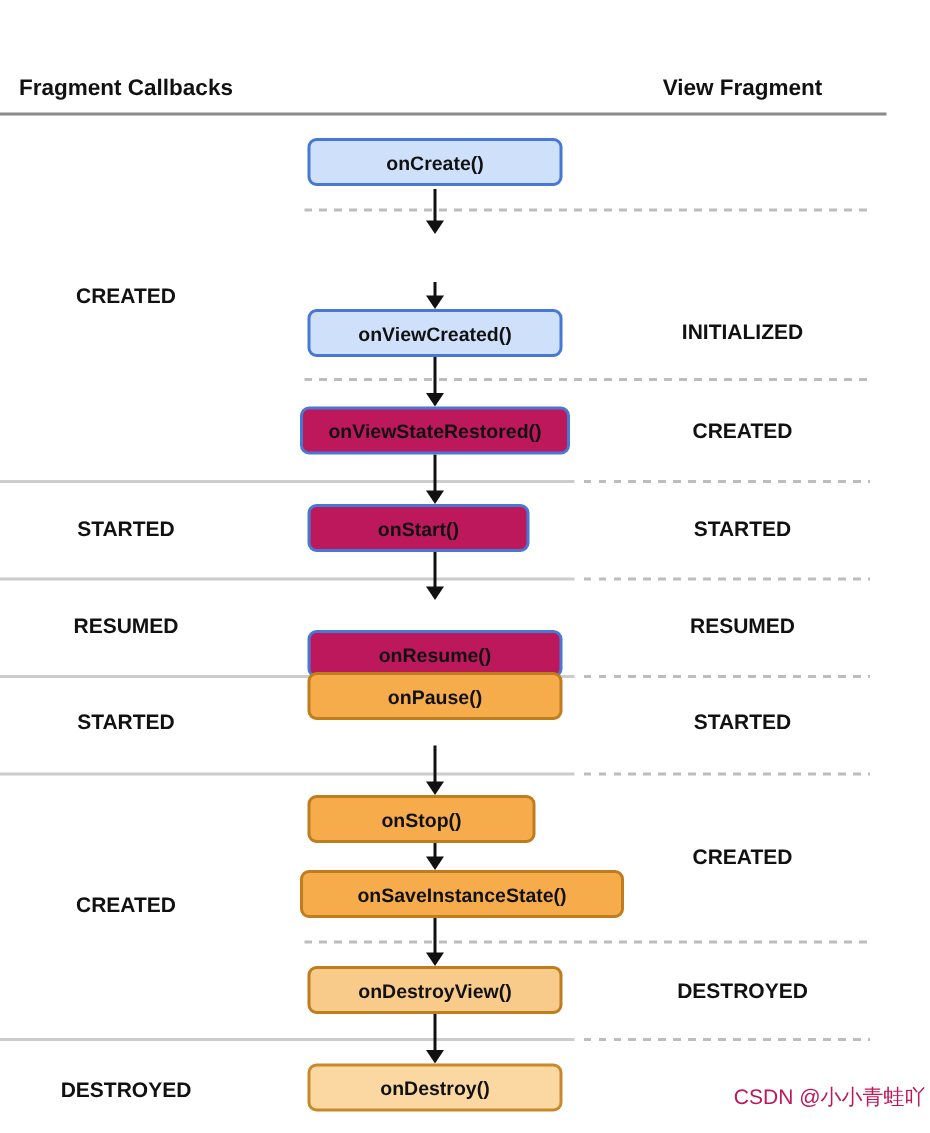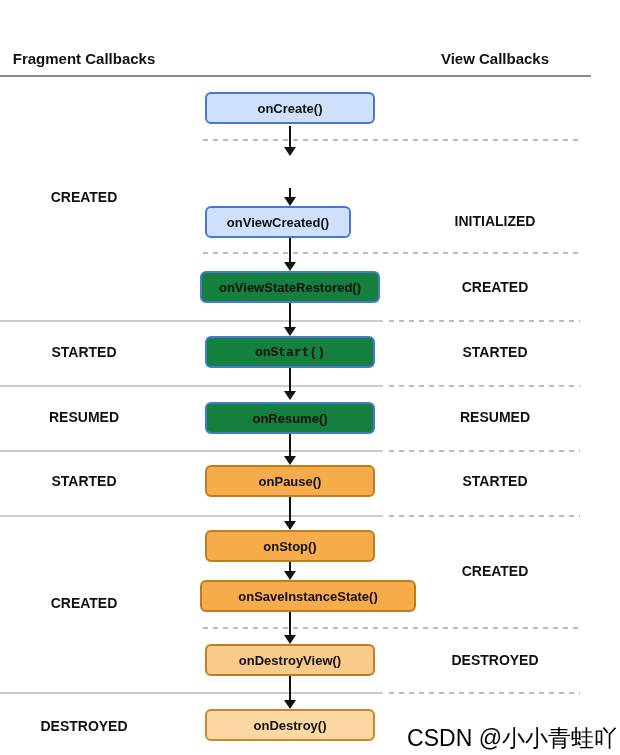--- a/index.html
+++ b/index.html
@@ -12,42 +12,42 @@
   .header-rule{position:absolute;top:75px;left:0;width:591px;height:2px;background:#8a8a8a;}
   .solid-line{position:absolute;left:0;width:383px;height:2px;background:#cccccc;}
   .dash-line{position:absolute;height:2px;
     background:repeating-linear-gradient(90deg,#bdbdbd 0 5px,transparent 5px 10px);}
   .dash-long{left:203px;width:377px;}
   .dash-right{left:389px;width:191px;}
   .cb{position:absolute;height:32px;border-radius:6px;border:2px solid #000;
     display:flex;align-items:center;justify-content:center;
     font-size:13px;font-weight:bold;color:#111;box-sizing:border-box;}
   .blue-light{background:#cfe0fb;border-color:#4878d6;}
-  .blue-medium{background:#15803d;border-color:#4878d6;}
+  .blue-medium{background:#be185d;border-color:#4878d6;}
   .orange-dark{background:#f6ac4a;border-color:#bf7d1e;}
   .orange-medium{background:#f8cb8a;border-color:#bf7d1e;}
   .orange-light{background:#fbd8a2;border-color:#c9892a;}
   .state{position:absolute;height:16px;line-height:16px;font-size:14px;
     font-weight:bold;text-align:center;color:#111;}
   .state-left{left:0;width:168px;}
   .state-right{left:408px;width:174px;}
   .arrow{position:absolute;left:283px;width:14px;}
   .arrow .stem{position:absolute;left:6px;top:0;bottom:7px;width:2px;background:#111;}
   .arrow .head{position:absolute;bottom:0;left:1px;width:0;height:0;
     border-left:6px solid transparent;border-right:6px solid transparent;
     border-top:9px solid #111;}
-  .watermark{position:absolute;right:3px;top:723px;font-size:23px;color:#000000;}
+  .watermark{position:absolute;right:3px;top:723px;font-size:14px;color:#be185d;}
 </style>
 </head>
 <body>
 
 <div id="canvas">
 
   <div class="col-header" style="left:0;width:168px;">Fragment Callbacks</div>
-  <div class="col-header" style="left:405px;width:180px;">View Callbacks</div>
+  <div class="col-header" style="left:405px;width:180px;">View Fragment</div>
   <div class="header-rule"></div>
 
   <div class="dash-line dash-long" style="top:139px;"></div>
   <div class="dash-line dash-long" style="top:252px;"></div>
   <div class="dash-line dash-long" style="top:627px;"></div>
 
   <div class="solid-line" style="top:320px;"></div>
   <div class="solid-line" style="top:385px;"></div>
   <div class="solid-line" style="top:450px;"></div>
   <div class="solid-line" style="top:515px;"></div>
@@ -94,26 +94,26 @@
   <div class="arrow" style="top:612px;height:32px;">
       <div class="stem"></div>
       <div class="head"></div>
     </div>
   <div class="arrow" style="top:676px;height:33px;">
       <div class="stem"></div>
       <div class="head"></div>
     </div>
 
   <div class="cb blue-light" style="top:92px;left:205px;width:170px;">onCreate()</div>
-  <div class="cb blue-light" style="top:206px;left:205px;width:146px;">onViewCreated()</div>
+  <div class="cb blue-light" style="top:206px;left:205px;width:170px;">onViewCreated()</div>
   <div class="cb blue-medium" style="top:271px;left:200px;width:180px;">onViewStateRestored()</div>
-  <div class="cb blue-medium" style="top:336px;left:205px;width:170px;font-family:Liberation Mono, monospace;">onStart()</div>
-  <div class="cb blue-medium" style="top:402px;left:205px;width:170px;">onResume()</div>
-  <div class="cb orange-dark" style="top:465px;left:205px;width:170px;">onPause()</div>
-  <div class="cb orange-dark" style="top:530px;left:205px;width:170px;">onStop()</div>
+  <div class="cb blue-medium" style="top:336px;left:205px;width:148px;">onStart()</div>
+  <div class="cb blue-medium" style="top:420px;left:205px;width:170px;">onResume()</div>
+  <div class="cb orange-dark" style="top:448px;left:205px;width:170px;">onPause()</div>
+  <div class="cb orange-dark" style="top:530px;left:205px;width:152px;">onStop()</div>
   <div class="cb orange-dark" style="top:580px;left:200px;width:216px;">onSaveInstanceState()</div>
   <div class="cb orange-medium" style="top:644px;left:205px;width:170px;">onDestroyView()</div>
   <div class="cb orange-light" style="top:709px;left:205px;width:170px;">onDestroy()</div>
 
   <div class="state state-left" style="top:189px;">CREATED</div>
   <div class="state state-left" style="top:344px;">STARTED</div>
   <div class="state state-left" style="top:409px;">RESUMED</div>
   <div class="state state-left" style="top:473px;">STARTED</div>
   <div class="state state-left" style="top:595px;">CREATED</div>
   <div class="state state-left" style="top:718px;">DESTROYED</div>

